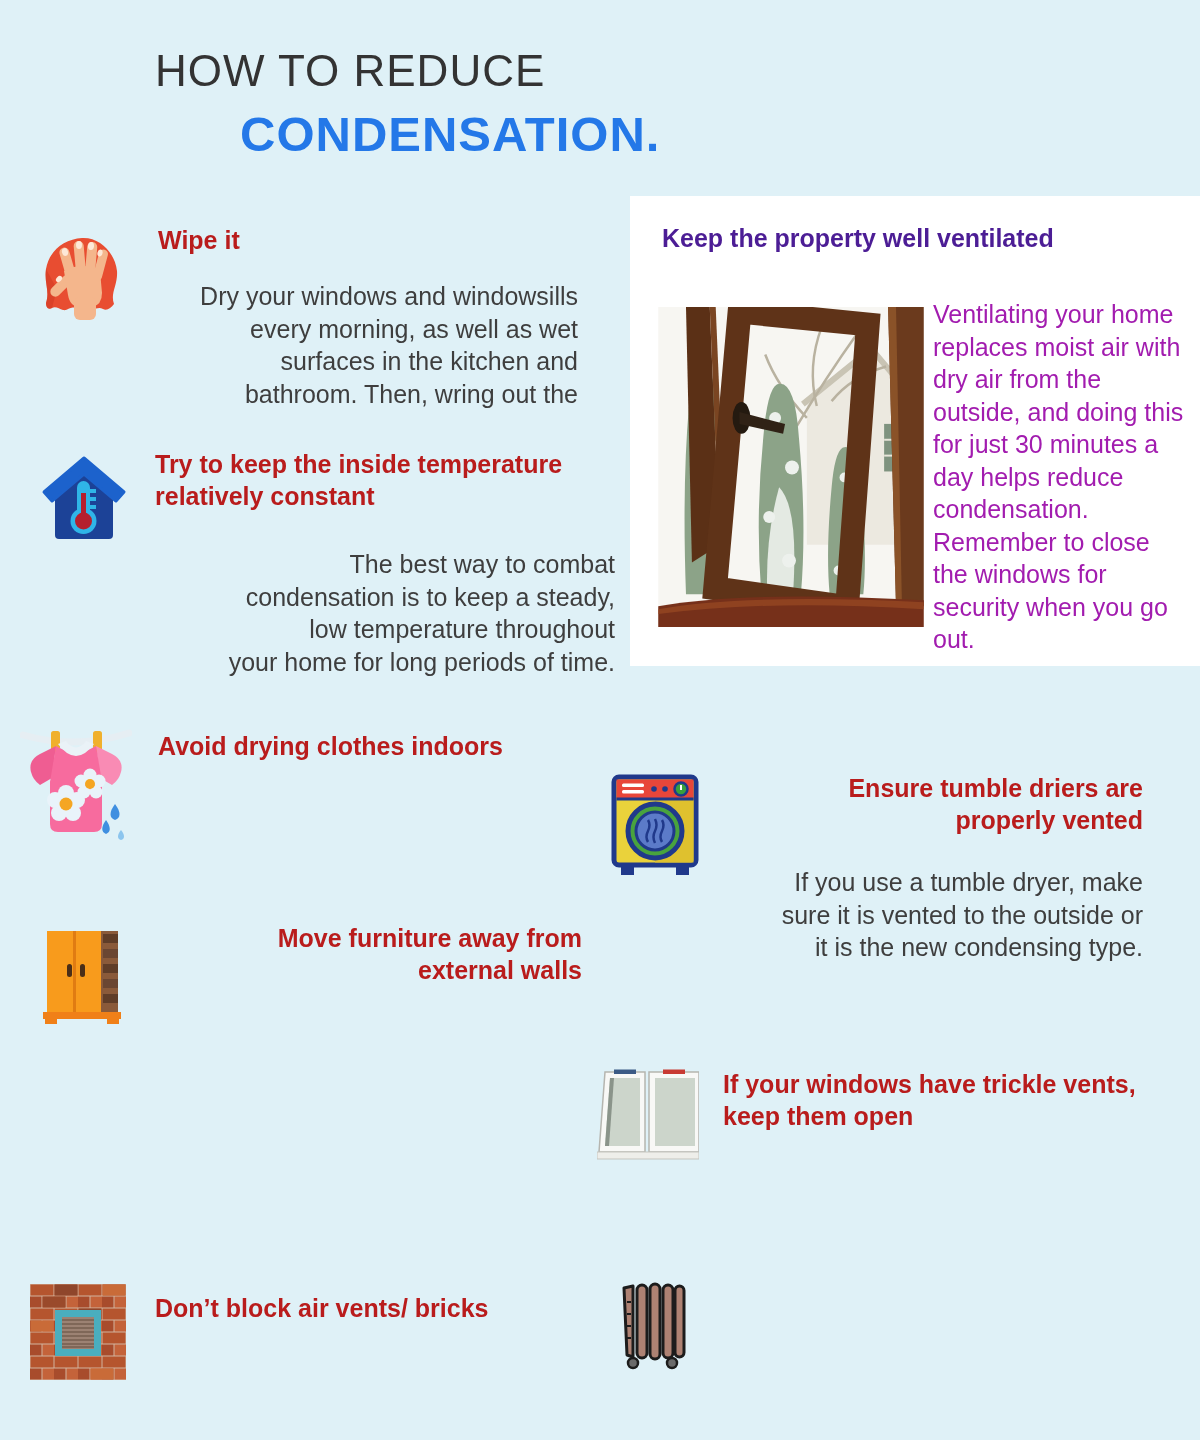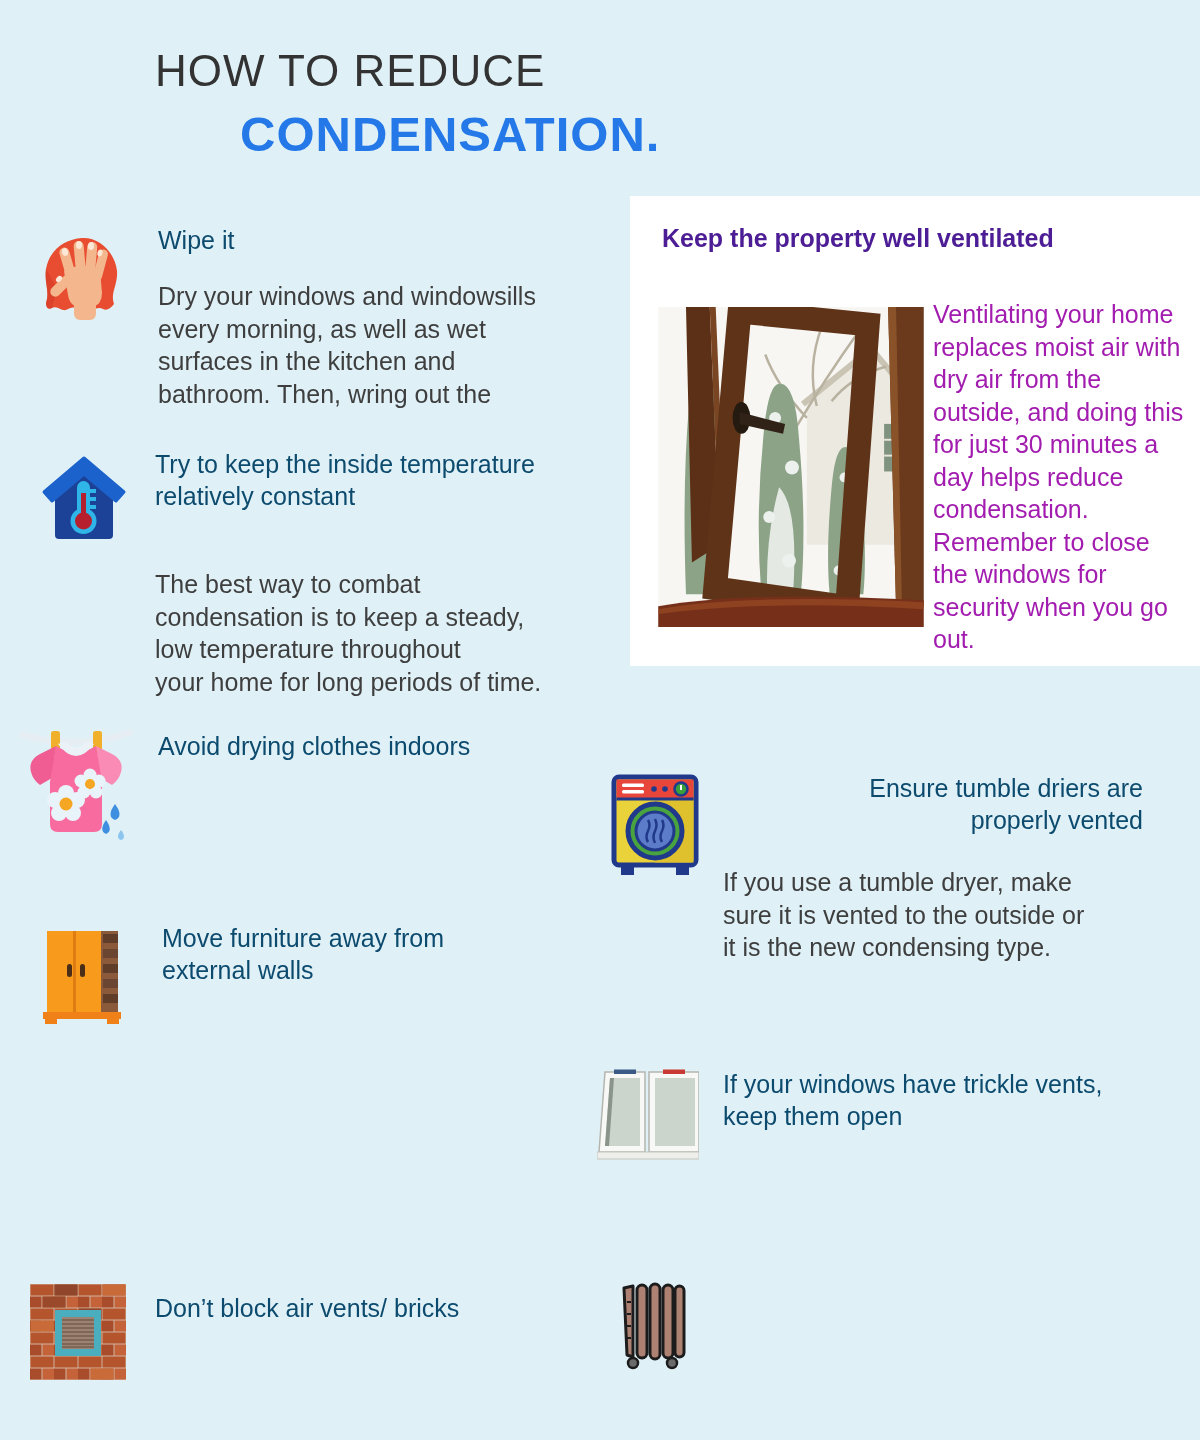--- a/index.html
+++ b/index.html
@@ -15,45 +15,45 @@
     position:absolute;left:155px;top:46px;
     font-size:44px;font-weight:400;color:#333;letter-spacing:1px;
   }
   .title-line2{
     position:absolute;left:240px;top:106px;
     font-size:49px;font-weight:700;color:#2478e8;letter-spacing:1px;
   }
   
   .txt{position:absolute;}
   .txt h3{
-    font-size:25px;font-weight:400;color:#0c4a6e;
+    font-size:25px;font-weight:700;color:#b91c1c;
     margin:0 0 34px;line-height:1.28;white-space:pre-line;
   }
   .txt p{
-    font-size:25px;color:#3e3e3e;margin:0;line-height:1.3;white-space:pre-line;
+    font-size:25px;color:#3e3e3e;margin:0;line-height:1.3;white-space:pre-line;text-align:right;
   }
   .icon{position:absolute;display:block;}
   .icon svg{display:block;width:100%;height:100%;}
 
   
   #icon-wipe{left:36px;top:231px;width:92px;height:90px;}
   #txt-wipe{left:158px;top:224px;width:420px;}
   #txt-wipe h3{margin-bottom:24px;}
 
   #icon-temp{left:40px;top:455px;width:88px;height:90px;}
   #txt-temp{left:155px;top:448px;width:460px;}
-  #txt-temp h3{margin-bottom:56px;}
+  #txt-temp h3{margin-bottom:36px;}
 
   #icon-clothes{left:20px;top:722px;width:112px;height:118px;}
   #txt-clothes{left:158px;top:730px;width:430px;}
   #txt-clothes h3{margin-bottom:36px;}
 
   #icon-furniture{left:40px;top:926px;width:84px;height:98px;}
   #txt-furniture{left:162px;top:922px;width:420px;}
-  #txt-furniture h3{margin-bottom:18px;}
+  #txt-furniture h3{margin-bottom:18px;text-align:right;}
 
   #icon-bricks{left:30px;top:1284px;width:96px;height:96px;}
   #txt-bricks{left:155px;top:1292px;width:460px;}
 
   
   .card{
     position:absolute;left:630px;top:196px;width:570px;height:470px;
     background:#ffffff;
   }
   .card h3{

